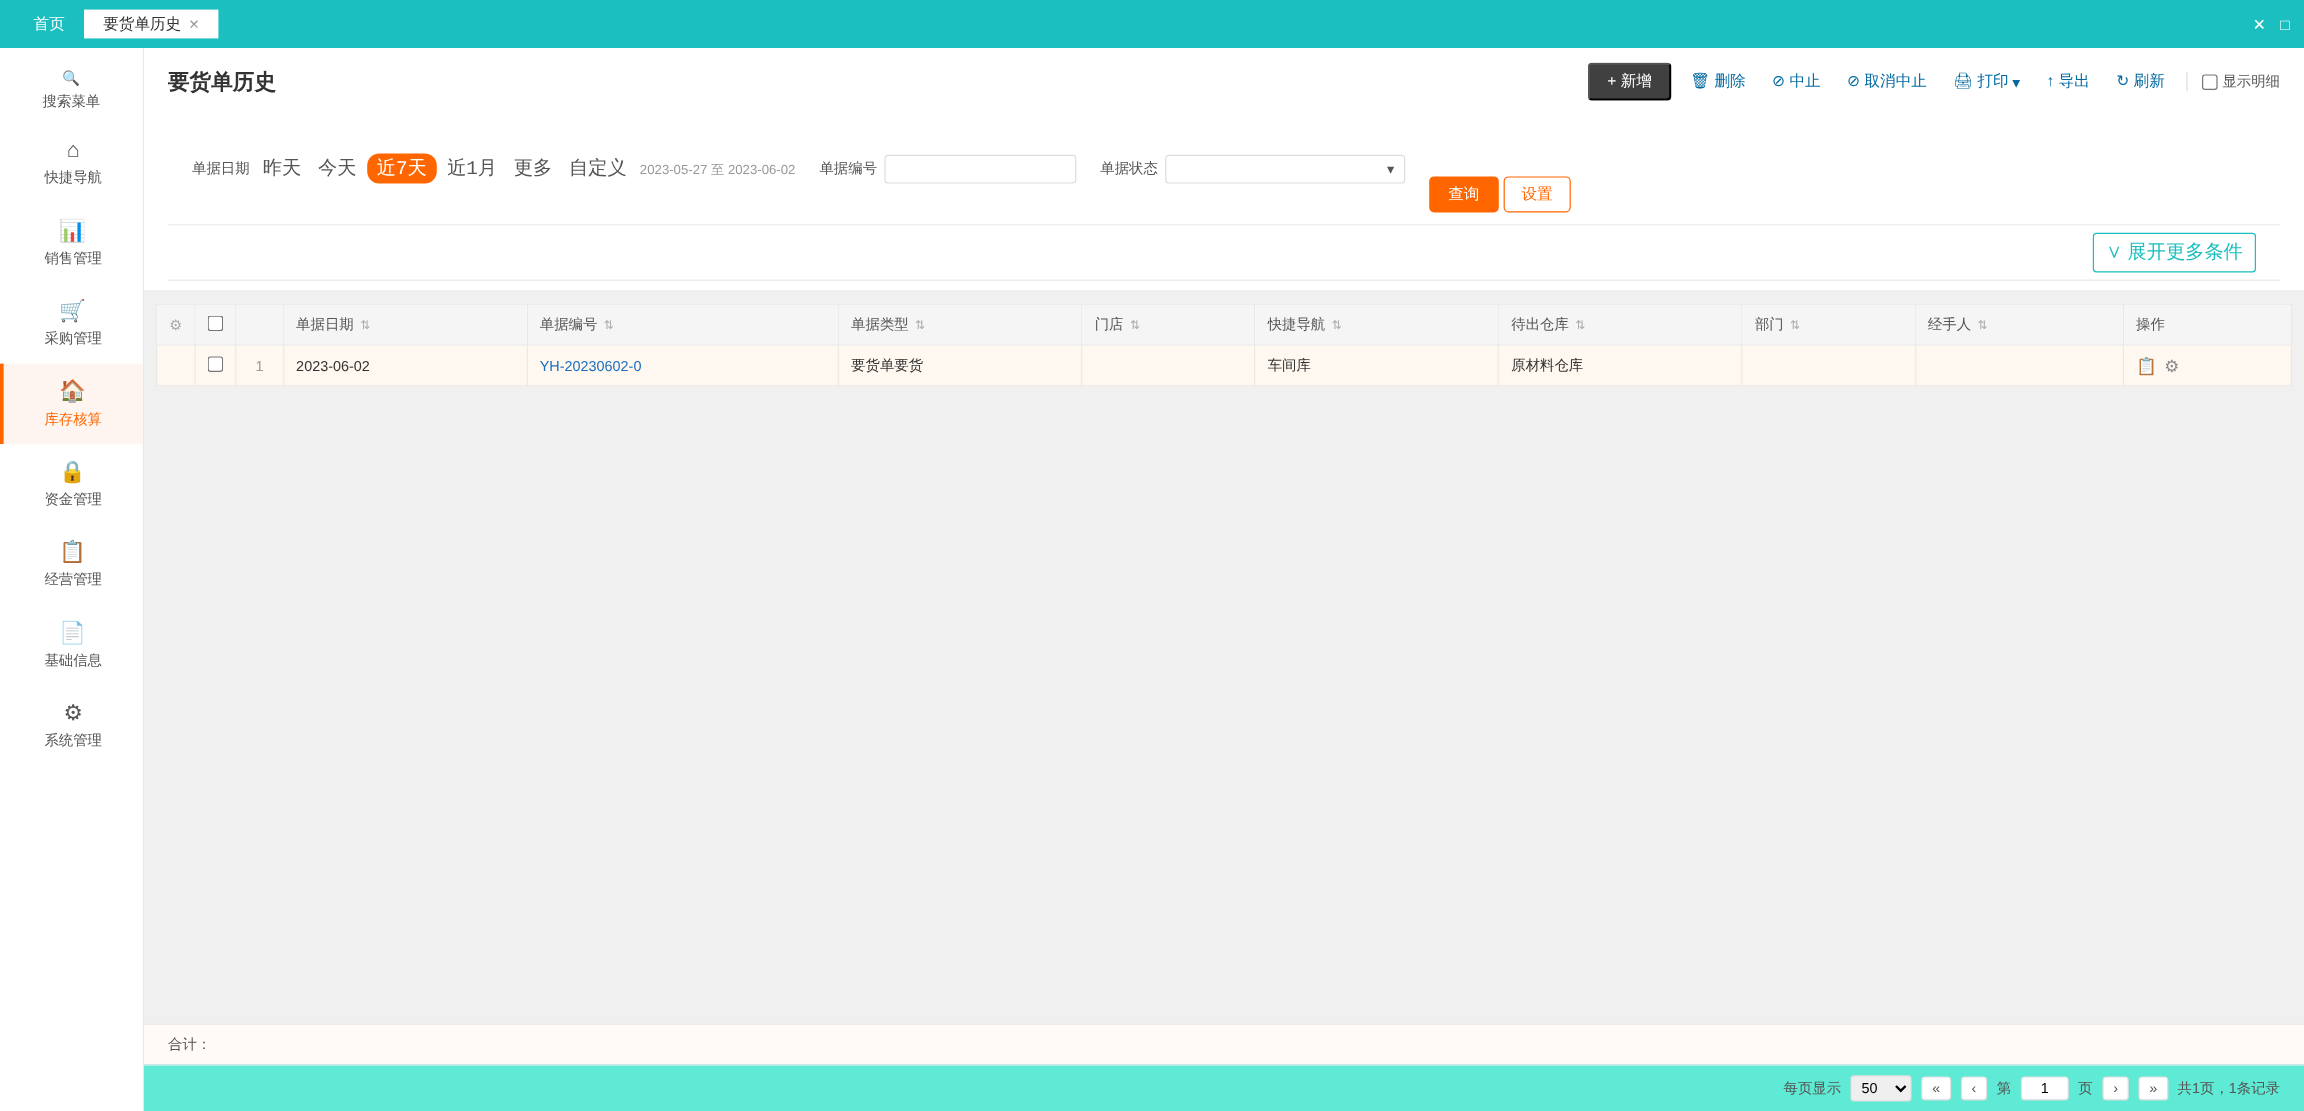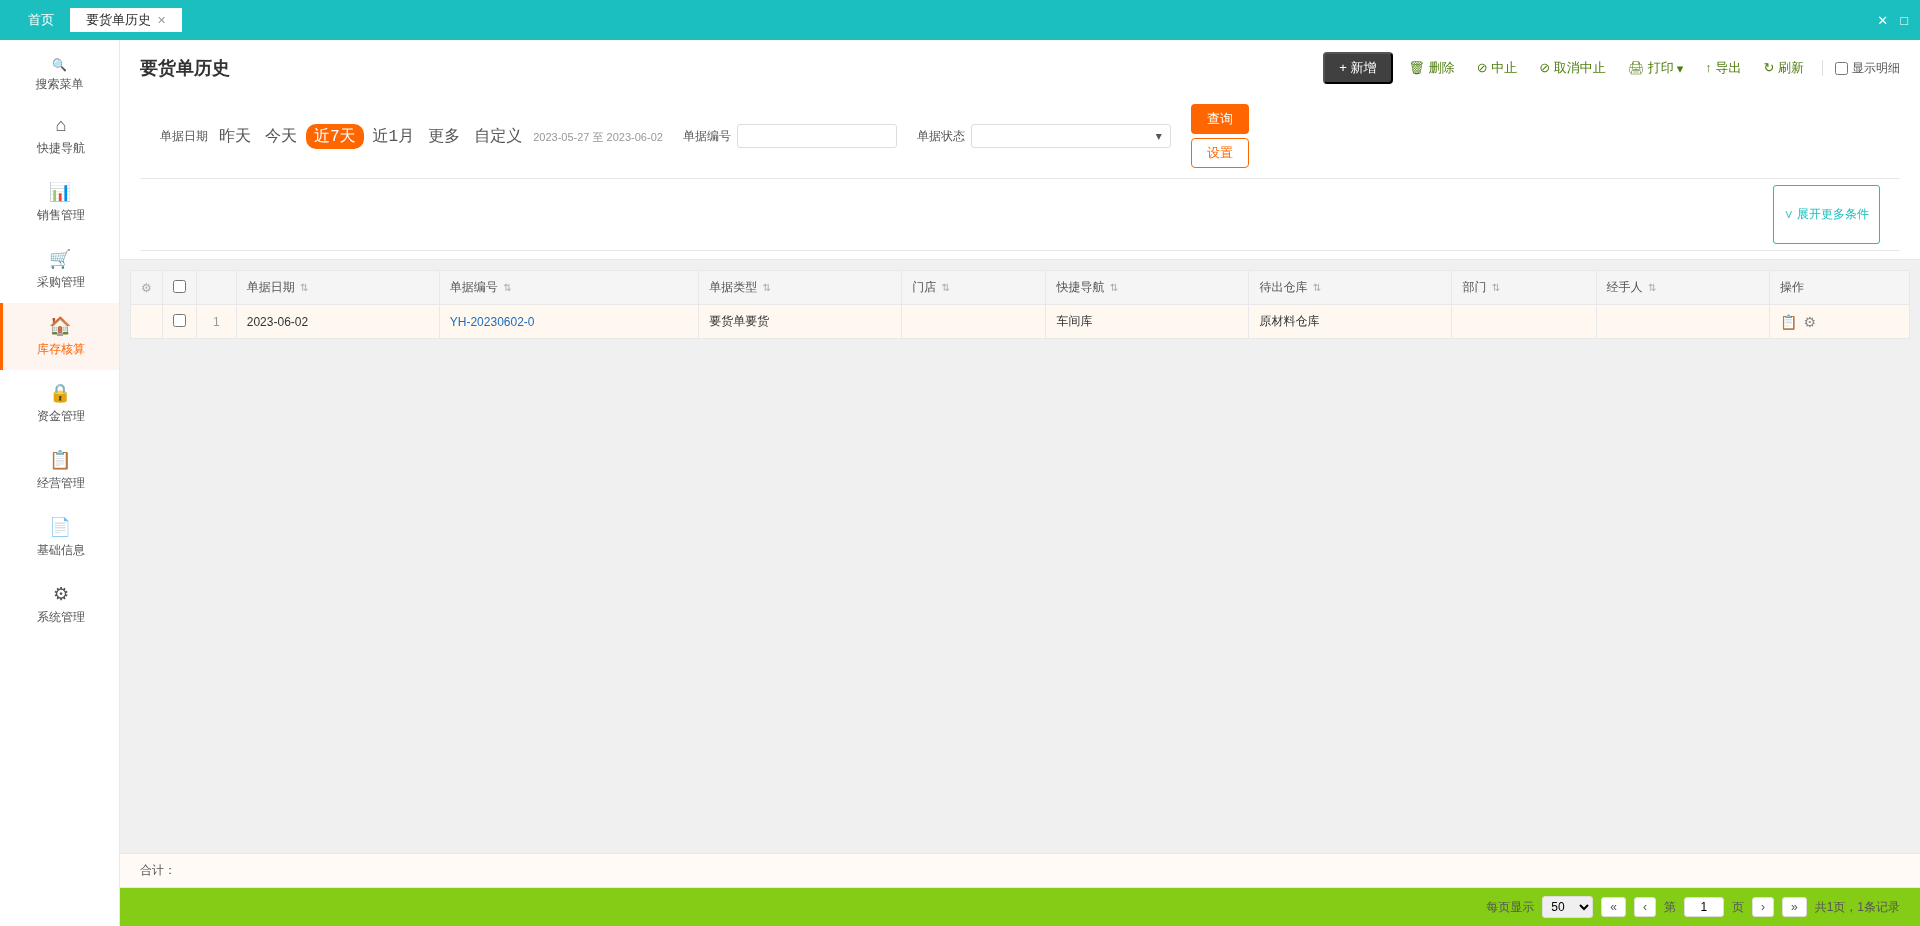--- a/index.html
+++ b/index.html
@@ -120,21 +120,21 @@
     .toolbar {
       display: flex;
       align-items: center;
       gap: 10px;
     }
     .toolbar-btn {
       display: flex;
       align-items: center;
       gap: 3px;
       font-size: 13px;
-      color: #4d7c0f;
+      color: #0369a1;
       cursor: pointer;
       padding: 4px 6px;
       border-radius: 3px;
     }
     .toolbar-btn.primary {
       background: #404040;
       color: #fff;
       padding: 5px 14px;
       border-radius: 4px;
       font-size: 13px;
@@ -198,25 +198,25 @@
       padding: 4px 8px;
       background: #fff;
       min-width: 160px;
       cursor: pointer;
       justify-content: space-between;
     }
     .expand-btn {
       display: flex;
       align-items: center;
       gap: 4px;
-      font-size: 12px;
+      font-size: 16px;
       color: #1bbfbf;
       cursor: pointer;
       margin-left: auto;
-      padding: 20px 10px;
+      padding: 5px 10px;
       border: 1px solid #1bbfbf;
       border-radius: 3px;
       text-align: center;
     }
     .query-btn {
       background: #ff6600;
       color: #fff;
       border: none;
       border-radius: 4px;
       padding: 6px 16px;
@@ -227,22 +227,23 @@
       background: #fff;
       color: #ff6600;
       border: 1px solid #ff6600;
       border-radius: 4px;
       padding: 5px 14px;
       font-size: 13px;
       cursor: pointer;
     }
     .filter-actions {
       display: flex;
-      flex-direction: column;
+      flex-direction: row;
       gap: 4px;
+      margin-top: 43px;
     }
 
     
     .filter-row2 {
       display: flex;
       align-items: center;
       justify-content: center;
       padding: 6px 20px;
       background: #fff;
       border-bottom: 1px solid #e8e8e8;
@@ -296,21 +297,21 @@
     .table-footer {
       background: #fffaf5;
       border-top: 1px solid #e8e8e8;
       padding: 8px 20px;
       font-size: 12px;
       color: #555;
       display: flex;
       align-items: center;
     }
     .pagination-bar {
-      background: #84cc16;
+      background: #5eead4;
       border-top: 1px solid #e8e8e8;
       padding: 8px 20px;
       display: flex;
       align-items: center;
       justify-content: flex-end;
       gap: 8px;
       font-size: 12px;
       color: #555;
     }
     .pagination-bar select {

